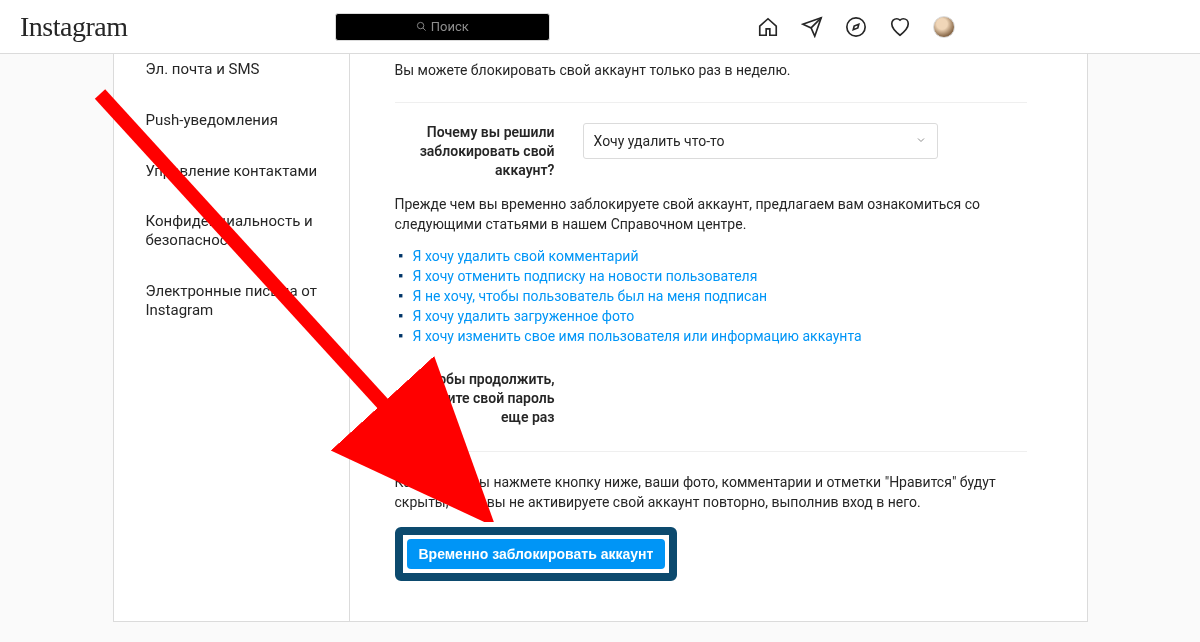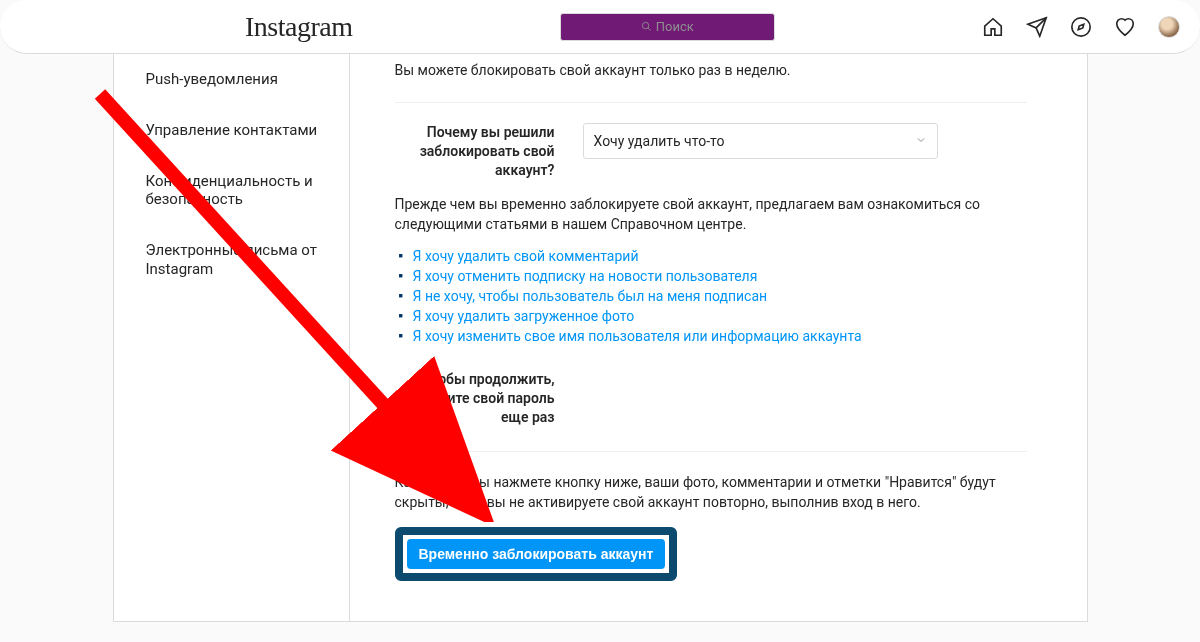--- a/index.html
+++ b/index.html
@@ -13,41 +13,40 @@
     overflow: hidden;
     position: relative;
   }
   
   .topnav {
     height: 54px;
     background: #fff;
     border-bottom: 1px solid #dbdbdb;
     display: flex;
     align-items: center;
-    justify-content: flex-end;
-    border-radius: 27px;
+    justify-content: flex-start;
   }
   .topnav-inner {
     width: 975px;
     display: flex;
     align-items: center;
     justify-content: space-between;
     padding: 0 20px;
   }
   .logo {
     font-family: 'Brush Script MT', cursive;
     font-size: 28px;
     font-weight: 500;
     color: #262626;
     letter-spacing: -0.5px;
   }
   .search {
     width: 215px;
     height: 28px;
-    background: #701a75;
+    background: #000000;
     border: 1px solid #dbdbdb;
     border-radius: 3px;
     display: flex;
     align-items: center;
     justify-content: center;
     color: #8e8e8e;
     font-size: 13px;
   }
   .search svg { margin-right: 4px; }
   .nav-icons { display: flex; align-items: center; gap: 22px; }
@@ -219,20 +218,21 @@
           </svg>
       </span>
       <span class="avatar"></span>
     </div>
   </div>
 </div>
 
 <div class="page">
   <div class="settings">
     <div class="sidebar">
+      <div class="sidebar-item first">Эл. почта и SMS</div>
       <div class="sidebar-item">Push-уведомления</div>
       <div class="sidebar-item">Управление контактами</div>
       <div class="sidebar-item">Конфиденциальность и безопасность</div>
       <div class="sidebar-item">Электронные письма от Instagram</div>
     </div>
 
     <div class="content">
       <p class="info-row">Вы можете блокировать свой аккаунт только раз в неделю.</p>
       <div class="hr"></div>
 

